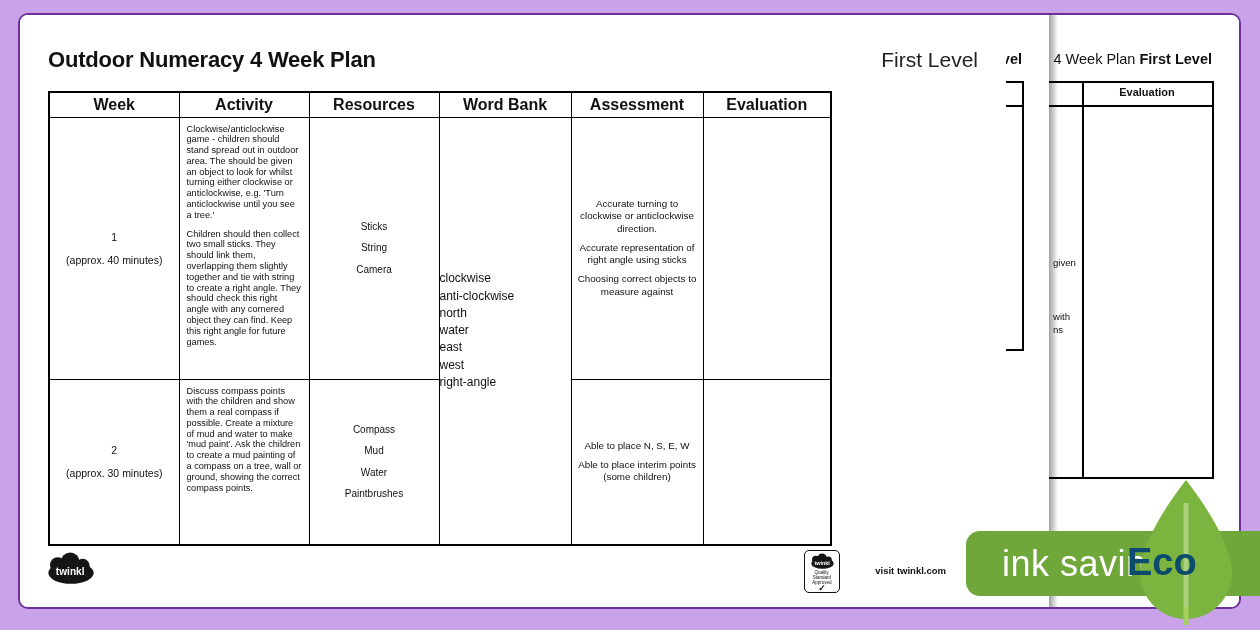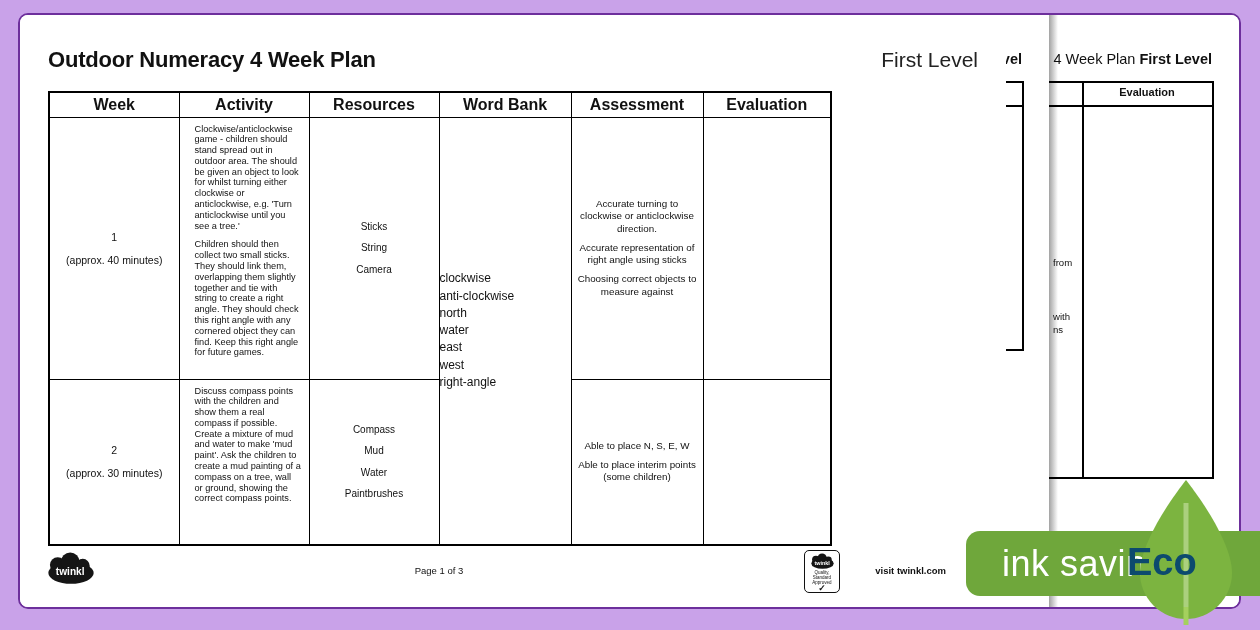--- a/index.html
+++ b/index.html
@@ -41,21 +41,21 @@
   table.plan {
     position: absolute; left: 28px; top: 76px;
     width: 782px; border-collapse: collapse; table-layout: fixed;
     border: 2px solid #000;
   }
   table.plan th, table.plan td { border: 1.5px solid #000; overflow: hidden; }
   table.plan th { height: 25px; font-size: 16px; font-weight: bold; text-align: center; }
   td.wk { text-align: center; font-size: 10.5px; vertical-align: middle; }
   td.wk .wk-num { margin-bottom: 11px; }
   td.act { vertical-align: top; padding: 6px 7px; font-size: 9.2px; line-height: 10.8px; text-align: left; }
-  td.act p { margin-bottom: 8px; margin-left: 8px; }
+  td.act p { margin-bottom: 8px; }
   td.res { text-align: center; vertical-align: middle; font-size: 10px; }
   td.res div { line-height: 21.5px; }
   td.wb { text-align: left; vertical-align: middle; font-size: 12px; }
   td.wb div { line-height: 17.3px; }
   td.ass { text-align: center; vertical-align: middle; font-size: 9.8px; line-height: 12.2px; padding: 4px; }
   td.ass p { margin: 7px 0; }
   .row1 td { height: 262px; }
   .row2 td { height: 166px; }
 
   .footer-logo { position: absolute; left: 26px; top: 536px; }
@@ -107,21 +107,21 @@
 
   <div class="page page3">
     <div class="page-edge"></div>
     <div class="bg-title p3-title"><span>4 Week Plan </span><b>First Level</b></div>
     <div class="hline" style="top:66px; left:0; width:163px;"></div>
     <div class="hline" style="top:90px; left:0; width:163px;"></div>
     <div class="vline" style="top:66px; left:33px; height:398px;"></div>
     <div class="vline" style="top:66px; left:163px; height:398px;"></div>
     <div class="hline" style="top:462px; left:0; width:165px;"></div>
     <div class="eval-header" style="left:33px; width:130px;">Evaluation</div>
-    <div class="frag" style="left:4px; top:242px;">from</div>
+    <div class="frag" style="left:4px; top:242px;">given</div>
     <div class="frag" style="left:4px; top:296px;">with</div>
     <div class="frag" style="left:4px; top:309px;">ns</div>
   </div>
 
   <div class="page page2">
     <div class="page-edge"></div>
     <div class="bg-title p2-title"><span>y 4 Week Plan </span><b>First Level</b></div>
     <div class="hline" style="top:66px; left:0; width:164px;"></div>
     <div class="hline" style="top:90px; left:0; width:164px;"></div>
     <div class="vline" style="top:66px; left:34px; height:270px;"></div>
@@ -217,21 +217,20 @@
       <svg viewBox="0 0 64 44" width="50" height="36">
         <g fill="#151515">
           <ellipse cx="32" cy="27" rx="29" ry="14"></ellipse>
           <circle cx="15" cy="17" r="10"></circle>
           <circle cx="31" cy="13" r="12"></circle>
           <circle cx="47" cy="18" r="9"></circle>
         </g>
         <text x="31" y="30" text-anchor="middle" font-size="13" font-weight="bold" fill="#fff" font-family="Liberation Sans, sans-serif">twinkl</text>
       </svg>
     </div>
-    <div class="page-number">Page 1 of 3</div>
     <div class="visit-text">visit twinkl.com</div>
     <div class="quality-badge">
       <svg viewBox="0 0 64 44" width="27" height="19">
         <g fill="#151515">
           <ellipse cx="32" cy="27" rx="29" ry="14"></ellipse>
           <circle cx="15" cy="17" r="10"></circle>
           <circle cx="31" cy="13" r="12"></circle>
           <circle cx="47" cy="18" r="9"></circle>
         </g>
         <text x="31" y="31" text-anchor="middle" font-size="14" font-weight="bold" fill="#fff" font-family="Liberation Sans, sans-serif">twinkl</text>

